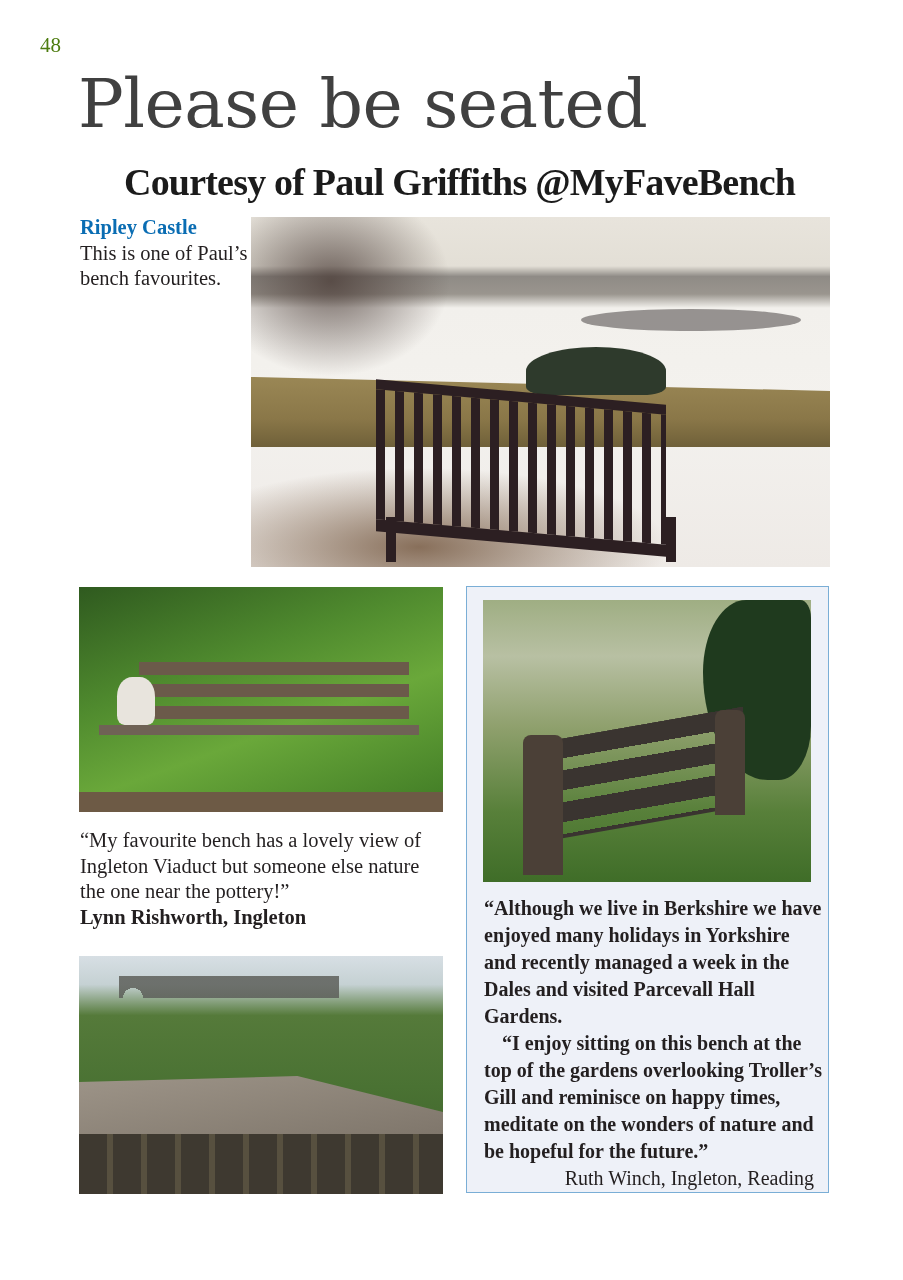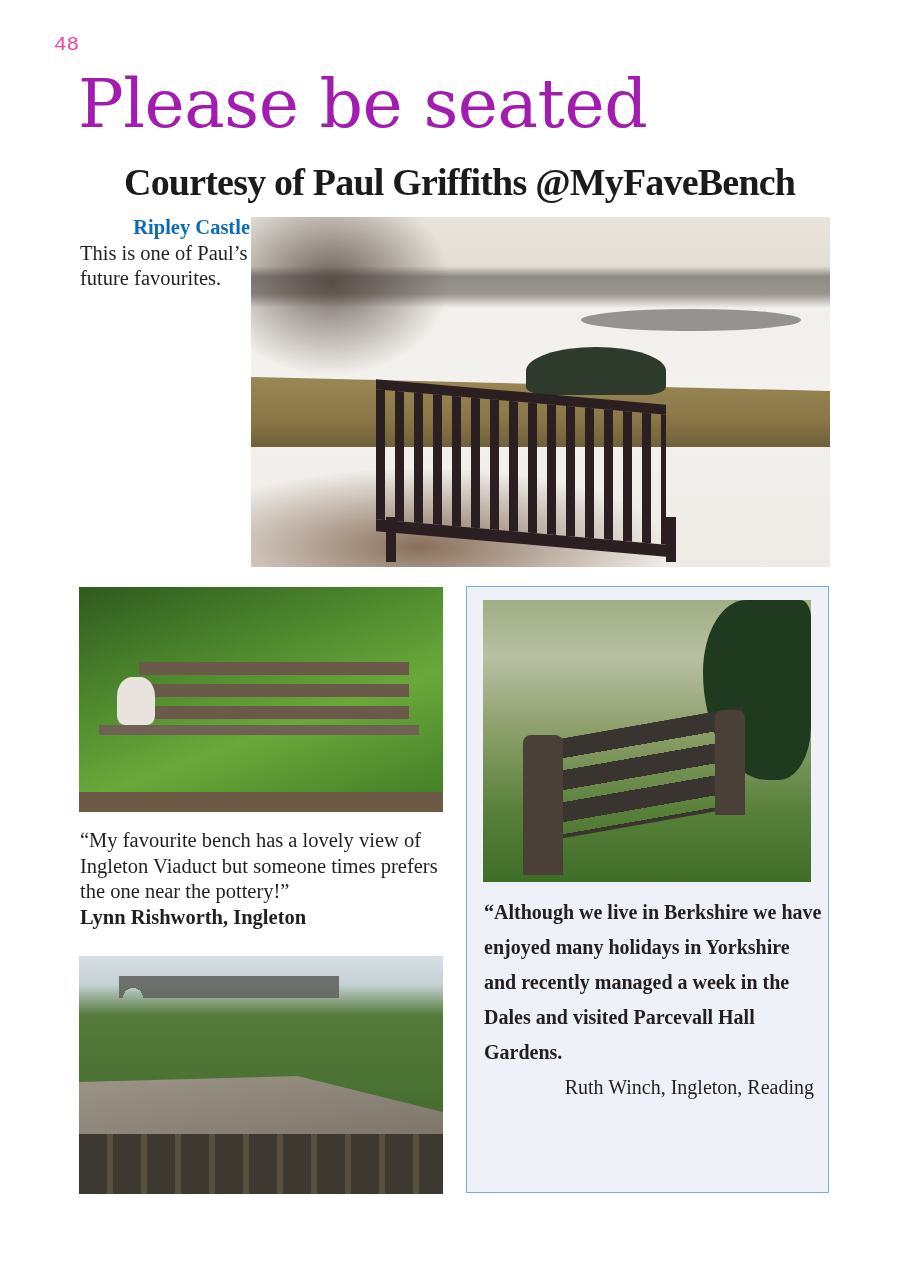--- a/index.html
+++ b/index.html
@@ -1,22 +1,22 @@
 <!DOCTYPE html>
 <html><head>
 <meta charset="utf-8">
 <style>
   html, body { margin: 0; padding: 0; }
   body { width: 903px; height: 1280px; background: #ffffff; position: relative; overflow: hidden; font-family: "DejaVu Serif", "Liberation Serif", serif; color: #231f20; }
   .abs { position: absolute; }
-  .page-num { left: 54px; top: 33px; font-family: Liberation Mono, monospace; font-size: 21px; color: #ec4899; }
-  .title { left: 78px; top: 70px; font-family: "DejaVu Serif", serif; font-size: 68px; color: #a21caf; letter-spacing: -0.5px; line-height: 1; white-space: nowrap; }
+  .page-num { left: 40px; top: 33px; font-family: Liberation Serif, serif; font-size: 21px; color: #4d7c0f; }
+  .title { left: 78px; top: 70px; font-family: "DejaVu Serif", serif; font-size: 68px; color: #404040; letter-spacing: -0.5px; line-height: 1; white-space: nowrap; }
   .subtitle { left: 124px; top: 160px; font-family: "Liberation Serif", serif; font-weight: bold; font-size: 38px; color: #1b1b1b; letter-spacing: -0.8px; white-space: nowrap; }
   .sidebar { left: 80px; top: 215px; width: 170px; font-family: "Liberation Serif", serif; font-size: 20.5px; line-height: 25.6px; color: #231f20; }
-  .sidebar .head { color: #0a6db3; font-weight: bold; display: block; text-align: right; }
+  .sidebar .head { color: #0a6db3; font-weight: bold; display: block; }
   .sidebar p { margin: 0; }
   .indent { text-indent: 18px; }
   .photo { overflow: hidden; }
   
   .p1 { left: 251px; top: 217px; width: 579px; height: 350px;
     background:
       linear-gradient(180deg, #e8e4dc 0%, #e3dfd6 14%, #8f8b86 17%, #9a958e 22%, #f2f0ec 26%, #f4f2ee 56%, #f6f5f2 100%); }
   .p1 .trees { left: 0; top: 0; width: 200px; height: 160px; background: radial-gradient(ellipse at 40% 40%, rgba(70,55,50,0.75), rgba(90,75,70,0) 70%); }
   .p1 .lake { left: 330px; top: 92px; width: 220px; height: 22px; background: #7e7b79; border-radius: 50%; opacity: 0.8; }
   .p1 .bush { left: 275px; top: 130px; width: 140px; height: 48px; background: #2e3a2c; border-radius: 60% 60% 20% 20%; }
@@ -39,34 +39,34 @@
   
   .box { left: 466px; top: 586px; width: 363px; height: 607px; background: #eef1f8; border: 1px solid #7aaed6; box-sizing: border-box; }
   .p4 { left: 483px; top: 600px; width: 328px; height: 282px; background: linear-gradient(180deg,#9fae83 0%,#b8c0a3 20%,#8fa06d 45%,#58803a 75%,#3f6d28 100%); }
   .p4 .tree { left: 220px; top: 0; width: 108px; height: 180px; background: #1f3a1e; border-radius: 40% 10% 30% 60%; }
   .p4 .bench { left: 50px; top: 125px; width: 210px; height: 100px; background: repeating-linear-gradient(180deg,#3a3430 0 20px,rgba(0,0,0,0) 20px 32px); transform: skewY(-10deg); }
   .p4 .end1 { left: 40px; top: 135px; width: 40px; height: 140px; background: #4b4037; border-radius: 8px 8px 0 0; }
   .p4 .end2 { left: 232px; top: 110px; width: 30px; height: 105px; background: #4b4037; border-radius: 8px 8px 0 0; }
   .quote1 { left: 80px; top: 828px; width: 365px; font-family: "Liberation Serif", serif; font-size: 20.5px; line-height: 25.6px; color: #231f20; }
   .quote1 p { margin: 0; }
   .attr1 { text-align: left; font-weight: bold; }
-  .quote2 { left: 484px; top: 895px; width: 340px; font-family: "Liberation Serif", serif; font-size: 20px; line-height: 35px; color: #231f20; font-weight: bold; }
+  .quote2 { left: 484px; top: 895px; width: 340px; font-family: "Liberation Serif", serif; font-size: 20px; line-height: 27px; color: #231f20; font-weight: bold; }
   .quote2 p { margin: 0; }
   .attr2 { text-align: right; font-weight: normal; padding-right: 10px; }
 </style>
 </head>
 <body>
 
 <div class="abs page-num">48</div>
 <div class="abs title">Please be seated</div>
 <div class="abs subtitle">Courtesy of Paul Griffiths @MyFaveBench</div>
 
 <div class="abs sidebar">
   <span class="head">Ripley Castle</span>
-  <p>This is one of Paul’s future favourites.</p>
+  <p>This is one of Paul’s bench favourites.</p>
 </div>
 
 <div class="abs photo p1" title="Dark wooden bench facing a snowy parkland and frozen lake beside a stone wall">
   <div class="abs trees"></div>
   <div class="abs lake"></div>
   <div class="abs ground"></div>
   <div class="abs wall"></div>
   <div class="abs bush"></div>
   <div class="abs leaves"></div>
   <div class="abs bench"></div>
@@ -74,34 +74,35 @@
 </div>
 
 <div class="abs photo p2" title="Weathered wooden bench with a white cat on a grassy bank with greenery">
   <div class="abs back"></div>
   <div class="abs seat"></div>
   <div class="abs cat"></div>
   <div class="abs path"></div>
 </div>
 
 <div class="abs quote1">
-  <p>“My favourite bench has a lovely view of Ingleton Viaduct but someone times prefers the one near the pottery!”</p>
+  <p>“My favourite bench has a lovely view of Ingleton Viaduct but someone else nature the one near the pottery!”</p>
   <p class="attr1">Lynn Rishworth, Ingleton</p>
 </div>
 
 <div class="abs photo p3" title="Garden with paved path and fence, Ingleton Viaduct in the background">
   <div class="abs viaduct"></div>
   <div class="abs path"></div>
   <div class="abs fence"></div>
 </div>
 
 <div class="abs box"></div>
 <div class="abs photo p4" title="Carved wooden bench overlooking the green limestone valley of Troller’s Gill">
   <div class="abs tree"></div>
   <div class="abs bench"></div>
   <div class="abs end1"></div>
   <div class="abs end2"></div>
 </div>
 
 <div class="abs quote2">
   <p>“Although we live in Berkshire we have enjoyed many holidays in Yorkshire and recently managed a week in the Dales and visited Parcevall Hall Gardens.</p>
+  <p class="indent">“I enjoy sitting on this bench at the top of the gardens overlooking Troller’s Gill and reminisce on happy times, meditate on the wonders of nature and be hopeful for the future.”</p>
   <p class="attr2">Ruth Winch, Ingleton, Reading</p>
 </div>
 
 </body></html>

